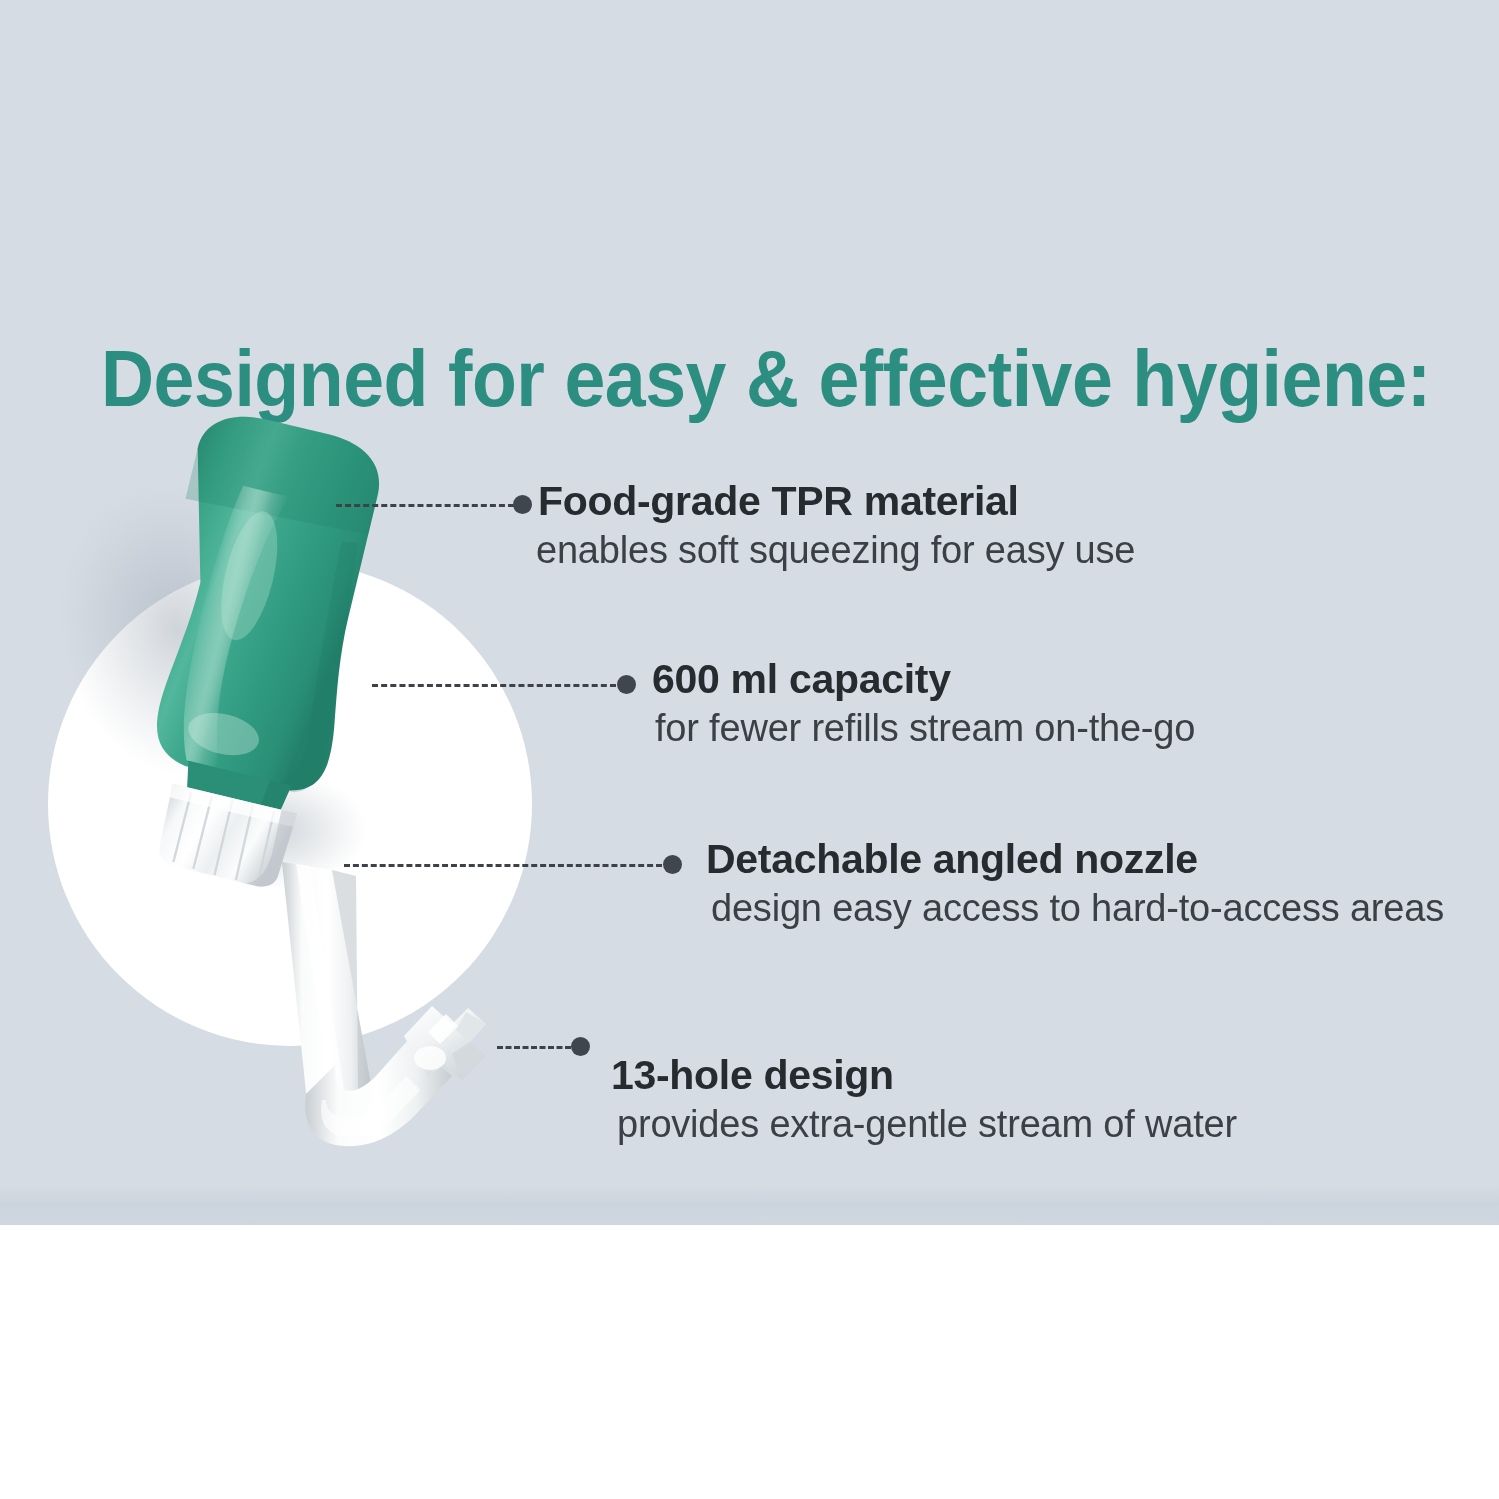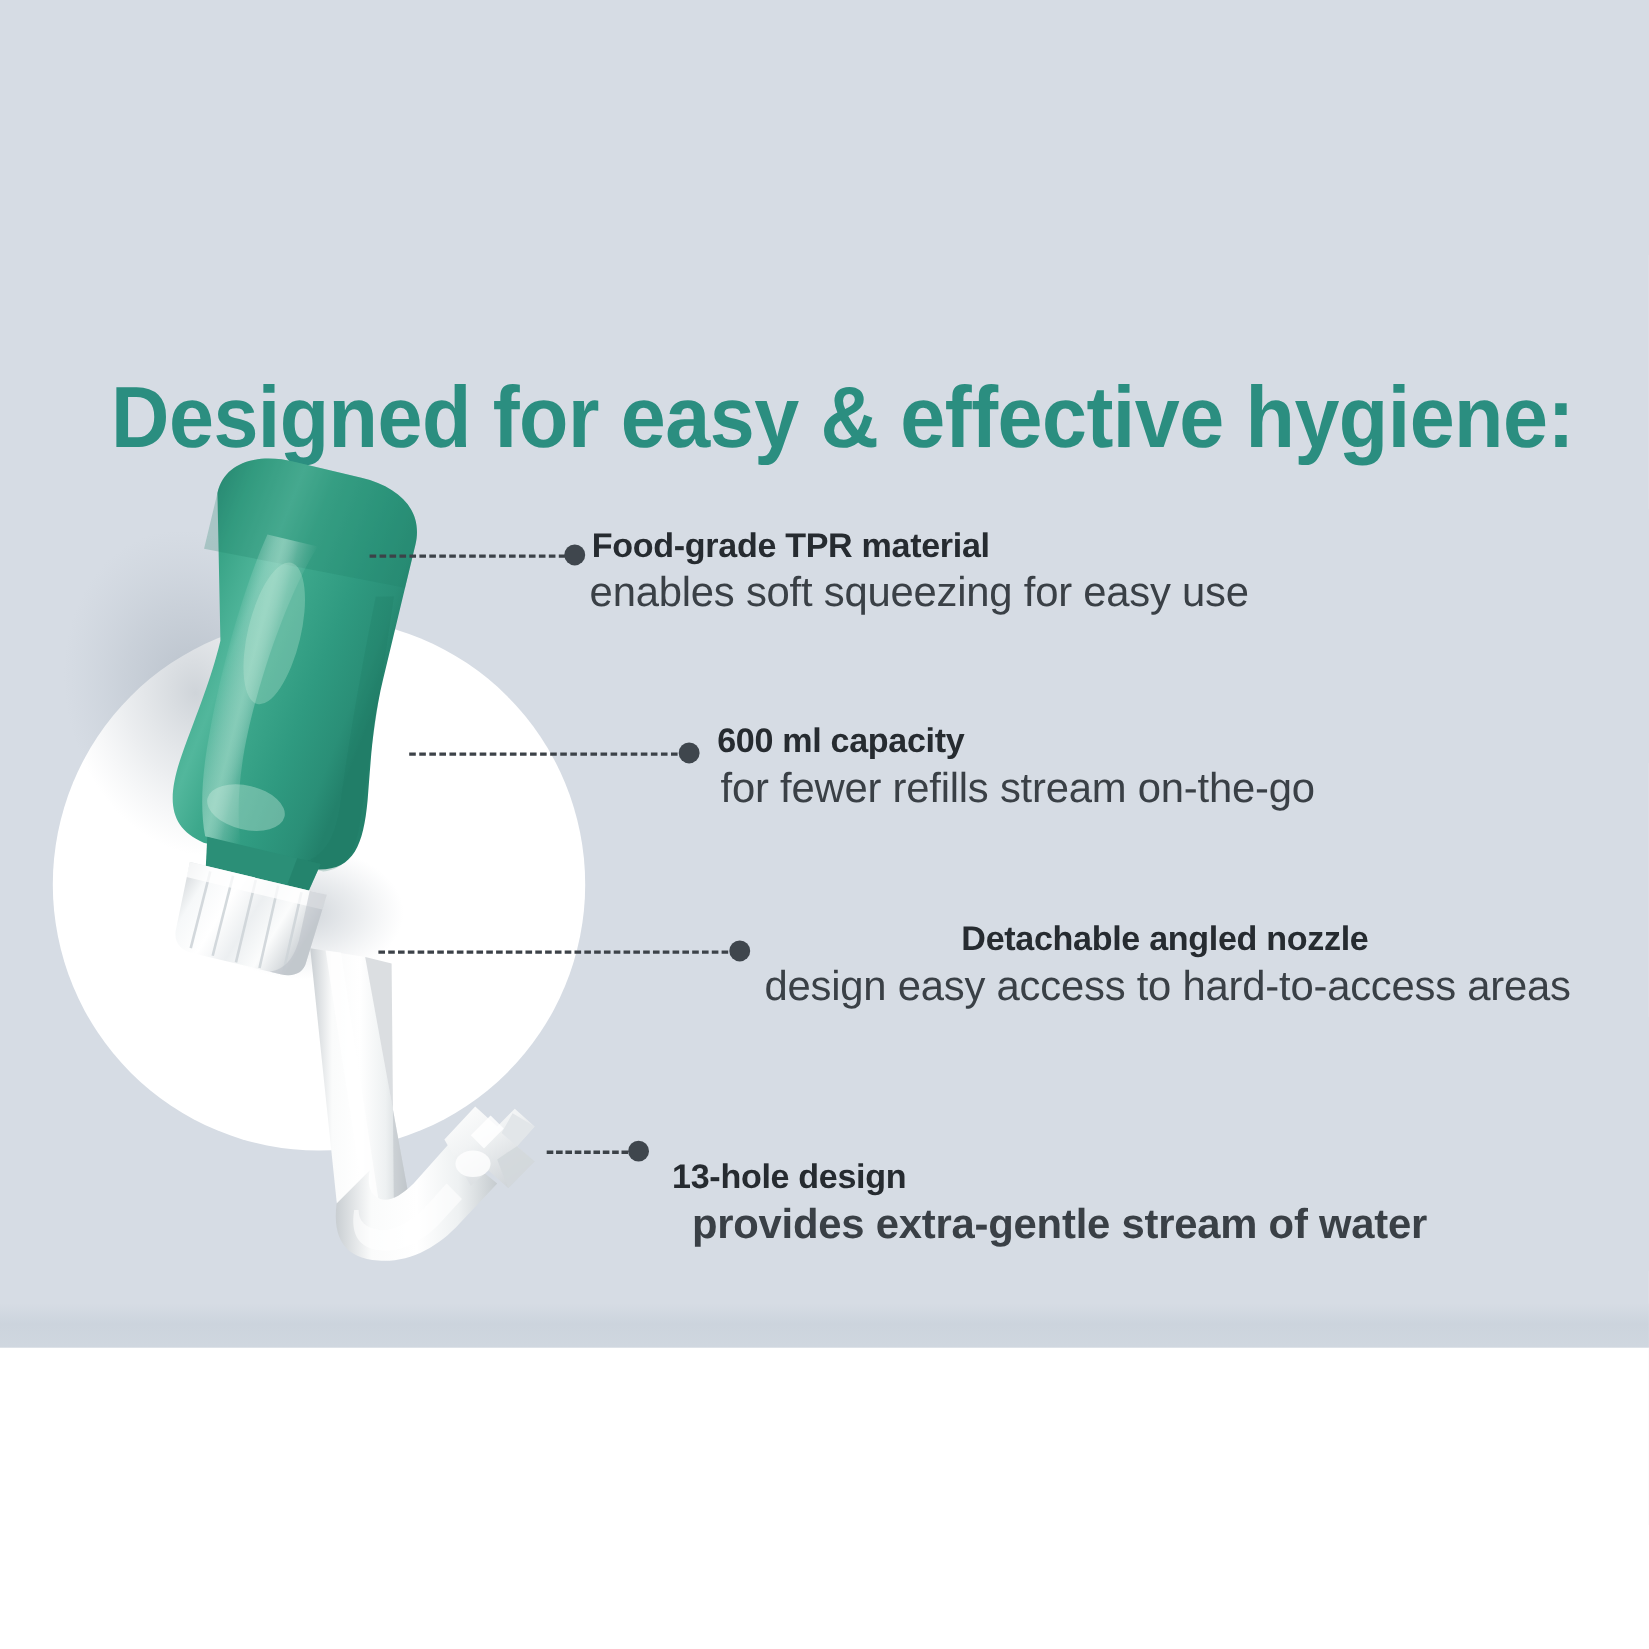--- a/index.html
+++ b/index.html
@@ -85,43 +85,43 @@
     height: 800px;
     pointer-events: none;
   }
 
   
   .callout {
     position: absolute;
     white-space: nowrap;
   }
   .callout-head {
-    font-size: 31px;
+    font-size: 41px;
     font-weight: 700;
     color: #262b30;
     line-height: 1.08;
     letter-spacing: -0.3px;
   }
   .callout-sub {
     font-size: 38px;
     font-weight: 400;
     color: #3a4046;
     line-height: 1.12;
     letter-spacing: -0.2px;
     margin-top: 6px;
   }
 
   .c1 { left: 538px; top: 479px; }
   .c1 .callout-sub { margin-left: -2px; }
   .c2 { left: 652px; top: 657px; }
   .c2 .callout-sub { margin-left: 3px; }
-  .c3 { left: 690px; top: 837px; text-align: center; }
+  .c3 { left: 706px; top: 837px; }
   .c3 .callout-sub { margin-left: 5px; }
   .c4 { left: 611px; top: 1053px; }
-  .c4 .callout-sub { margin-left: 18px; font-weight: bold; }
+  .c4 .callout-sub { margin-left: 6px; }
 
   
   .leader {
     position: absolute;
     height: 0;
     border-top: 3px dashed #3c4248;
   }
   .l1 { left: 336px; top: 504px; width: 178px; }
   .l2 { left: 372px; top: 684px; width: 244px; }
   .l3 { left: 344px; top: 864px; width: 318px; }

